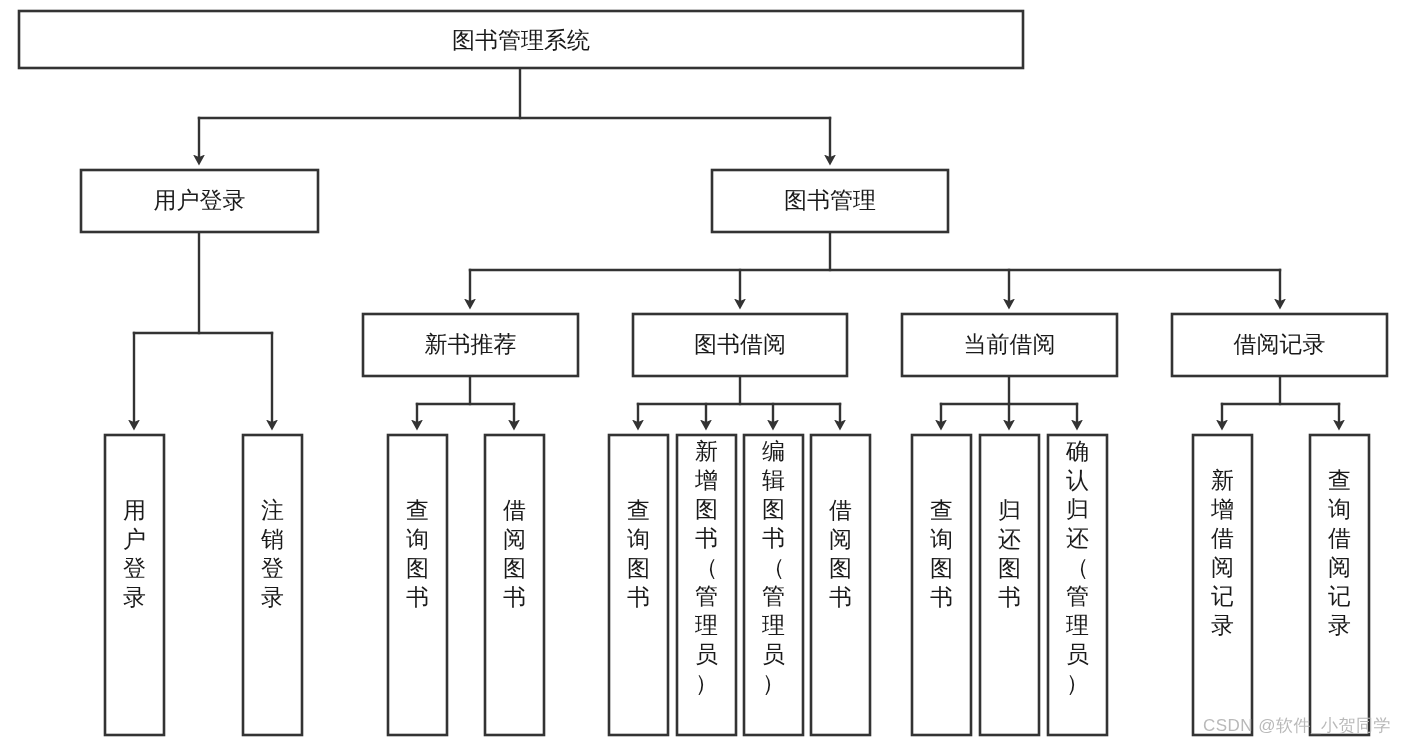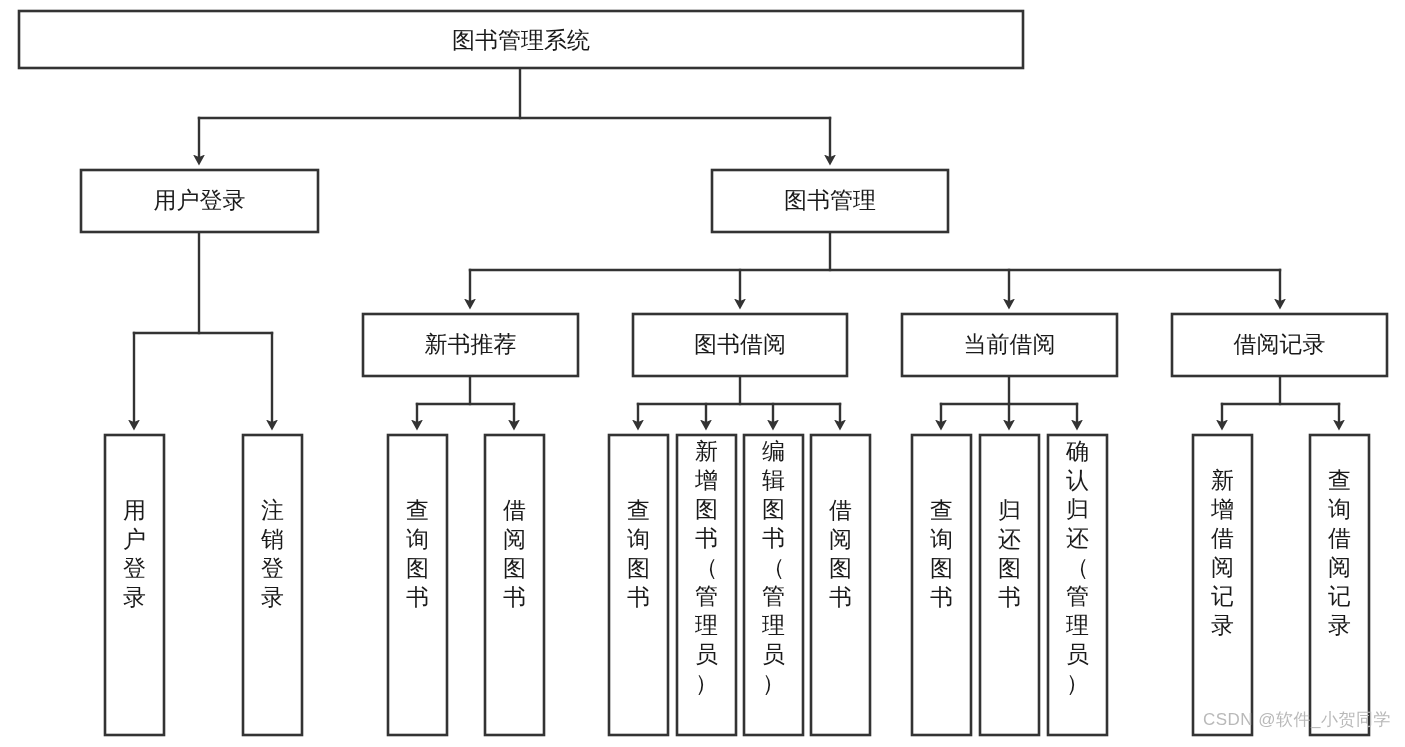--- a/index.html
+++ b/index.html
@@ -43,21 +43,21 @@
     fill: none;
     stroke-linecap: square;
   }
   .arrow-head {
     fill: #333333;
     stroke: none;
   }
   .watermark {
     position: absolute;
     right: 14px;
-    bottom: 16px;
+    bottom: 10px;
     font-family: "Liberation Sans", "DejaVu Sans", sans-serif;
     font-size: 17px;
     color: #b9b9b9;
     letter-spacing: 0.5px;
     white-space: nowrap;
     pointer-events: none;
   }
 </style>
 </head>
 <body>

